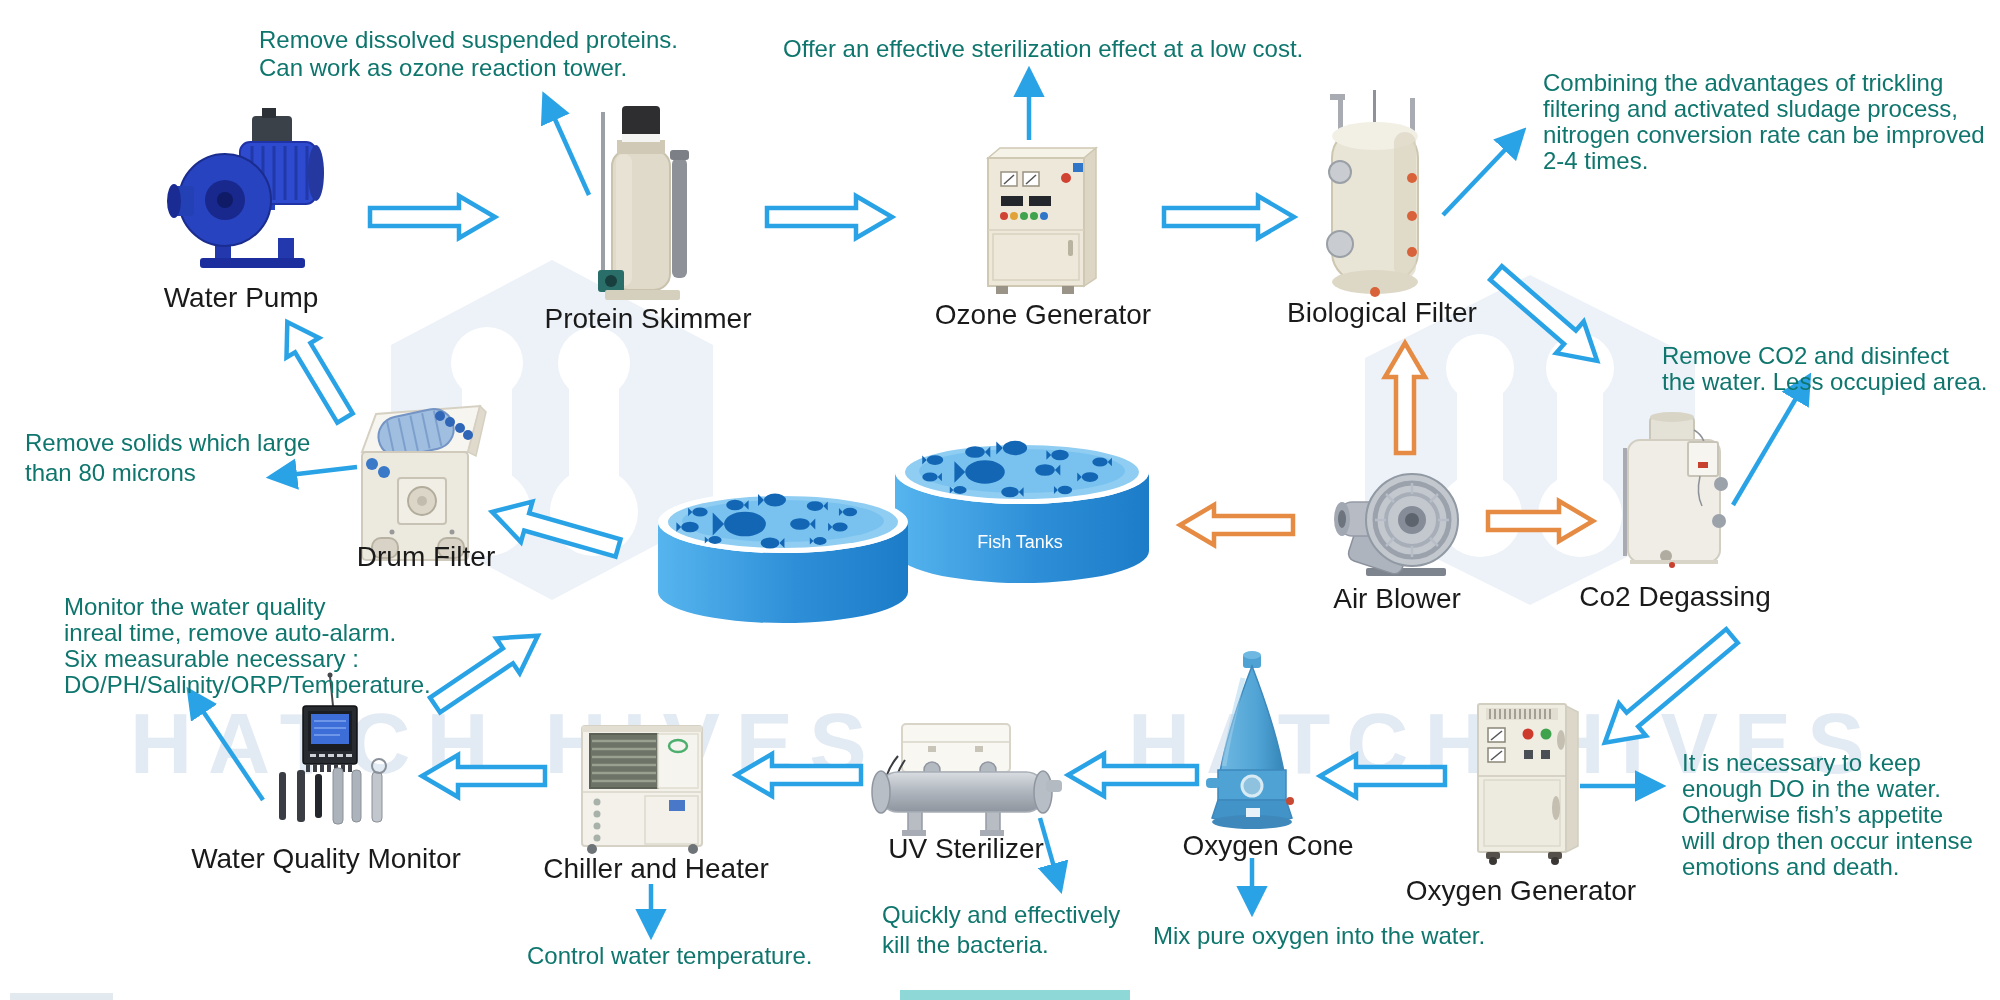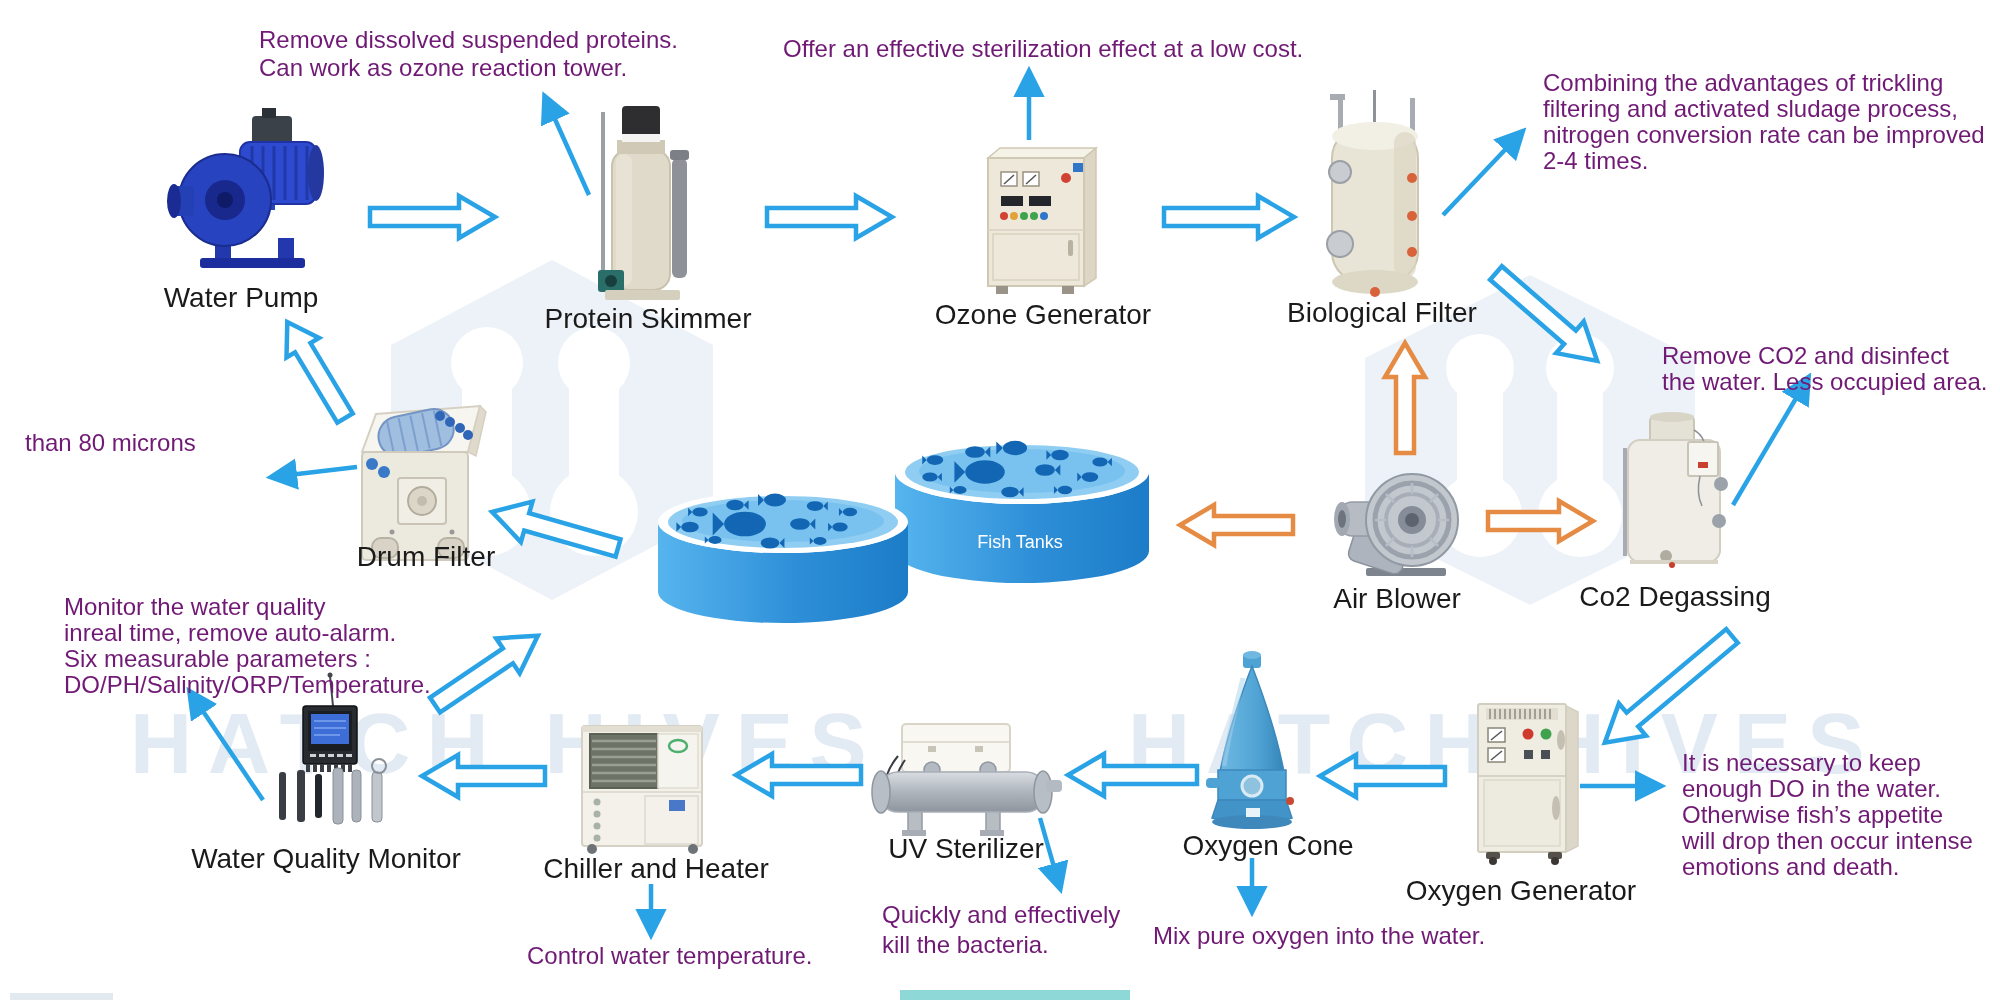--- a/index.html
+++ b/index.html
@@ -7,21 +7,21 @@
          font-family:"Liberation Sans",sans-serif;}
   svg.layer{position:absolute;left:0;top:0;}
   #hex-layer{z-index:0;}
   .wm{position:absolute;top:694px;font-size:86px;font-weight:700;letter-spacing:16px;
       color:#E2EAF3;z-index:1;white-space:nowrap;}
   #scene{z-index:2;}
   .bar{position:absolute;z-index:3;}
   .label{position:absolute;transform:translateX(-50%);font-size:28px;color:#1A1A1A;
          white-space:nowrap;z-index:4;}
   .label.white{color:#ffffff;font-size:18px;}
-  .note{position:absolute;font-size:24px;line-height:30px;color:#701a75;white-space:nowrap;z-index:4;}
+  .note{position:absolute;font-size:24px;line-height:30px;color:#0f766e;white-space:nowrap;z-index:4;}
   .tight{line-height:26px;margin-top:30px;}
 </style>
 </head>
 <body>
 
 <div class="stage">
 
   <svg id="hex-layer" class="layer" width="2000" height="1000">
     <g>
       <polygon points="552,260 713,345 713,515 552,600 391,515 391,345" fill="#EDF2F8"></polygon>
@@ -465,26 +465,27 @@
     <div>Combining the advantages of trickling</div>
     <div>filtering and activated sludage process,</div>
     <div>nitrogen conversion rate can be improved</div>
     <div>2-4 times.</div>
   </div>
   <div class="note tight" style="left:1662px;top:313px">
     <div>Remove CO2 and disinfect</div>
     <div>the water. Less occupied area.</div>
   </div>
   <div class="note" style="left:25px;top:428px">
+    <div>Remove solids which large</div>
     <div>than 80 microns</div>
   </div>
   <div class="note tight" style="left:64px;top:564px">
     <div>Monitor the water quality</div>
     <div>inreal time, remove auto-alarm.</div>
-    <div>Six measurable parameters :</div>
+    <div>Six measurable necessary :</div>
     <div>DO/PH/Salinity/ORP/Temperature.</div>
   </div>
   <div class="note" style="left:527px;top:941px">
     <div>Control water temperature.</div>
   </div>
   <div class="note" style="left:882px;top:900px">
     <div>Quickly and effectively</div>
     <div>kill the bacteria.</div>
   </div>
   <div class="note" style="left:1153px;top:921px">

